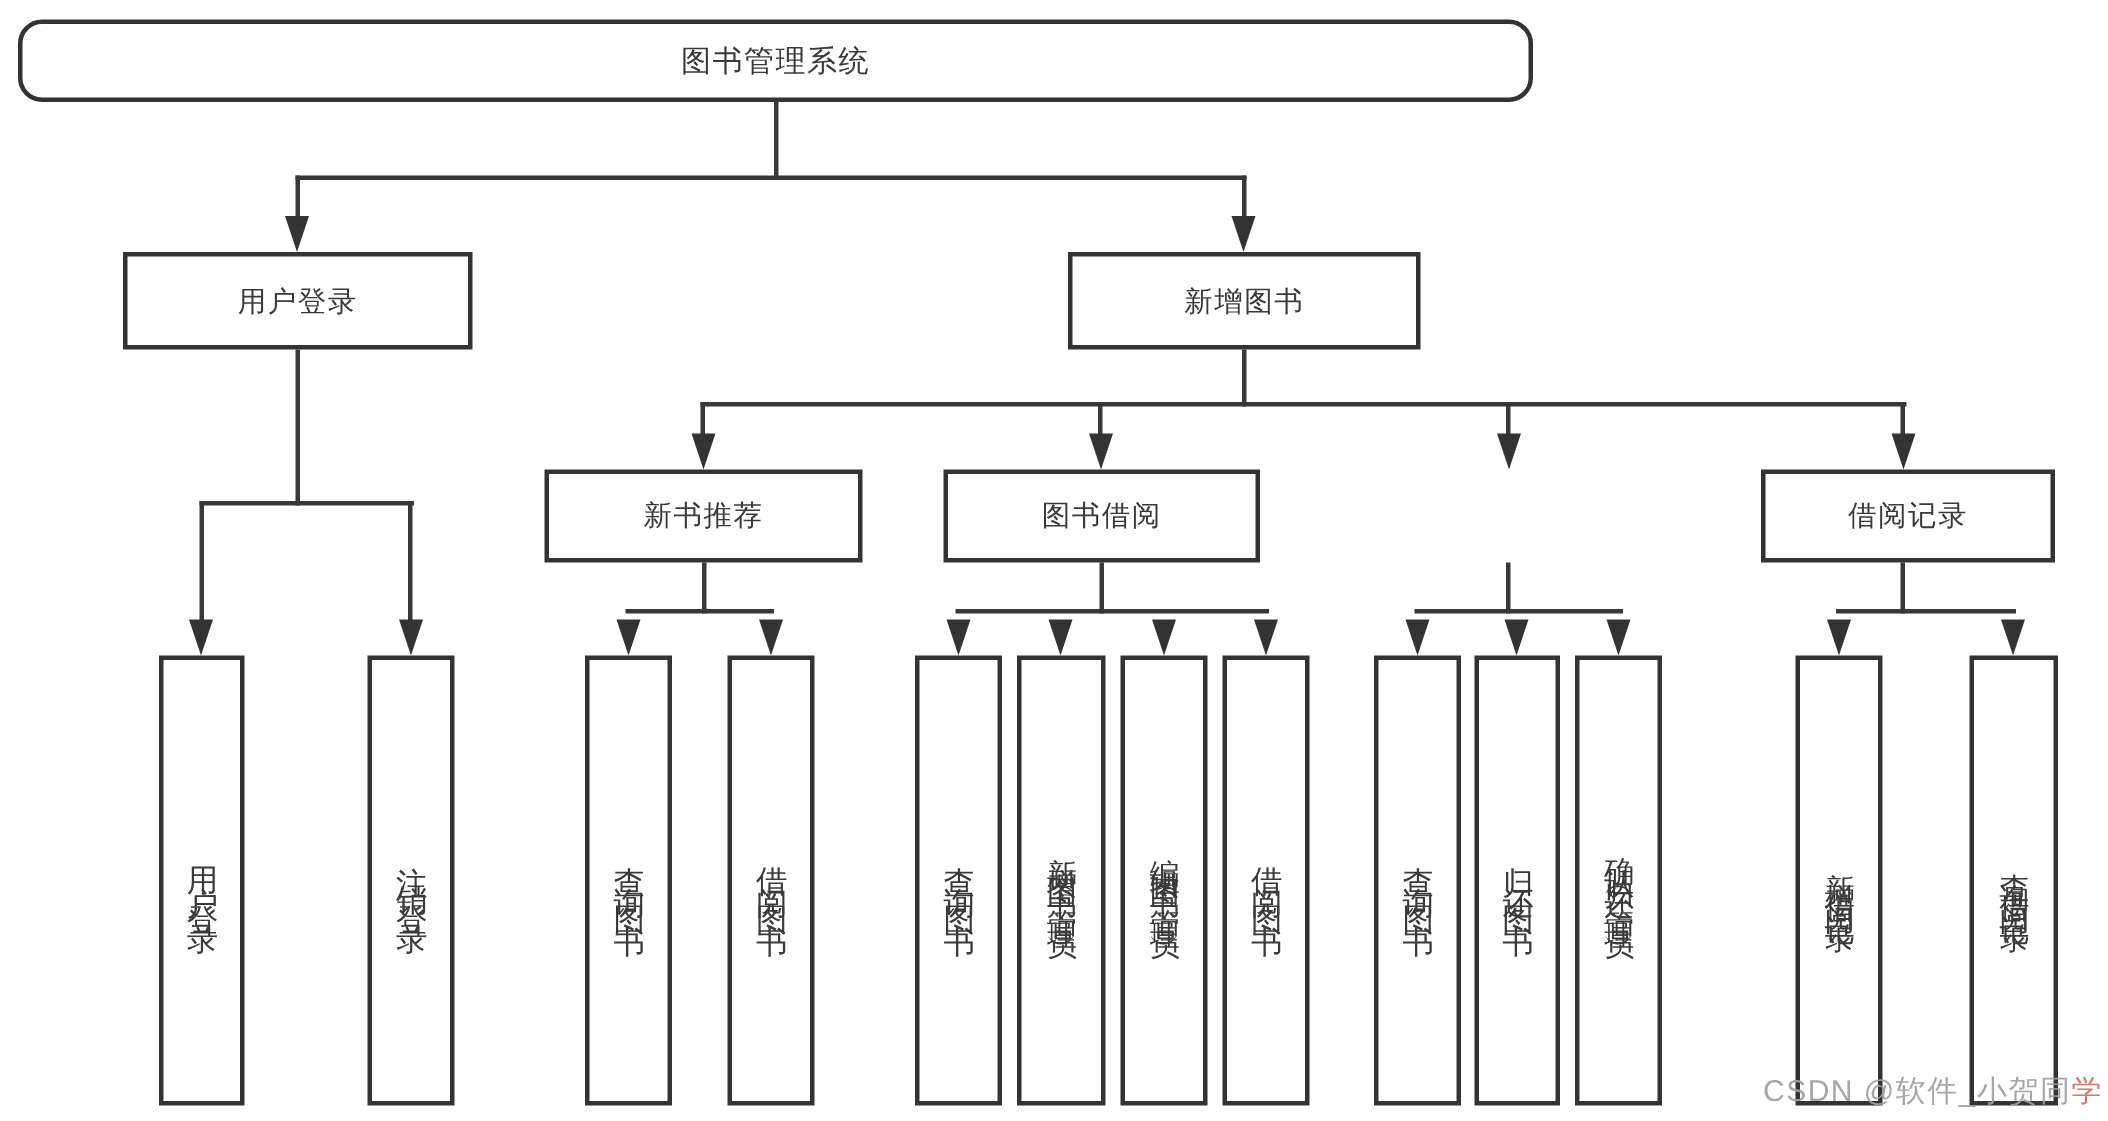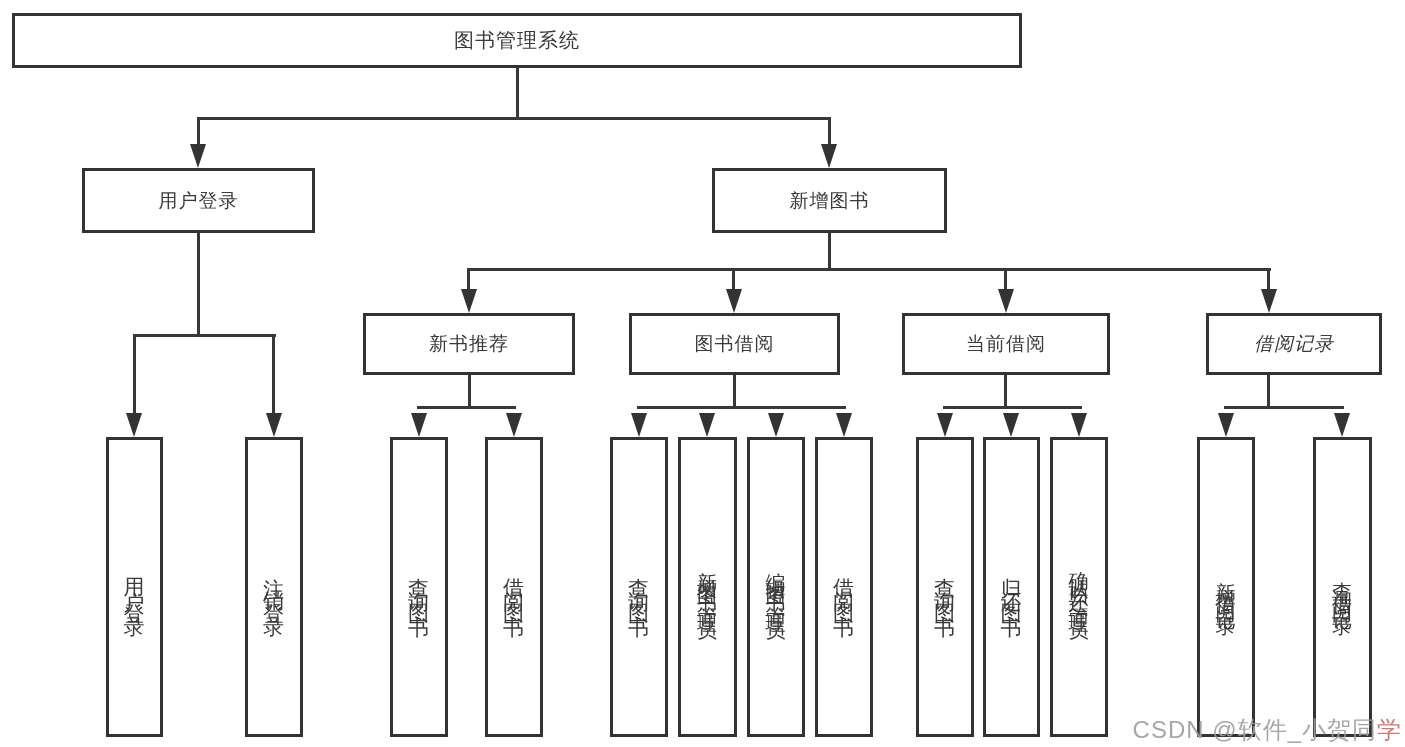--- a/index.html
+++ b/index.html
@@ -7,42 +7,42 @@
   body { font-family:"Liberation Sans","DejaVu Sans",sans-serif; position:relative; }
   #canvas { position:absolute; left:0; top:0; width:1405px; height:747px; background:#ffffff; }
 
   
   .node {
     position:absolute; background:#ffffff; border:3px solid #333333;
     display:flex; align-items:center; justify-content:center;
     color:#3a3a3a;
   }
   .hbox { font-size:19px; letter-spacing:1px; }
-  .root { font-size:20px; }
+  .root { font-size:20px;border-radius:16px; }
   .vbox { font-size:21px; }
   .vbox .vtext {
     writing-mode:vertical-rl; text-orientation:mixed;
     letter-spacing:13px; line-height:1;
   }
   .vbox.long { font-size:20px; }
   .vbox.long .vtext { letter-spacing:7px; }
 
   
   .hline { position:absolute; height:3px; background:#383838; }
   .vline { position:absolute; width:3px;  background:#383838; }
   .arrow {
     position:absolute; width:0; height:0;
     border-left:8px solid transparent; border-right:8px solid transparent;
     border-top:24px solid #333333;
   }
 
   
   .watermark {
     position:absolute; top:714px; right:3px; z-index:5;
-    font-size:24px; color:rgba(158,158,158,0.92); letter-spacing:1px;
+    font-size:20px; color:rgba(158,158,158,0.92); letter-spacing:1px;
     white-space:nowrap;
   }
   .watermark .wm-accent { color:rgba(201,117,107,0.95); }
 </style>
 </head>
 <body>
 
 <div id="canvas">
 
   <div class="node hbox root" style="left:12px; top:13px; width:1010px; height:55px;">
@@ -80,24 +80,21 @@
   <div class="arrow" style="left:726px; top:289px;"></div>
   <div class="arrow" style="left:998px; top:289px;"></div>
   <div class="arrow" style="left:1261px; top:289px;"></div>
 
   <div class="node hbox" style="left:629px; top:313px; width:211px; height:62px;">
     <span>图书借阅</span>
   </div>
   <div class="node hbox" style="left:363px; top:313px; width:212px; height:62px;">
     <span>新书推荐</span>
   </div>
-  <div class="node hbox" style="left:902px; top:313px; width:208px; height:62px;">
-    <span>当前借阅</span>
-  </div>
-  <div class="node hbox" style="left:1206px; top:313px; width:176px; height:62px;font-style:italic;">
+  <div class="node hbox" style="left:1174px; top:313px; width:196px; height:62px;">
     <span>借阅记录</span>
   </div>
 
   <div class="vline" style="left:468px; top:375px; height:34px;"></div>
   <div class="hline" style="left:417px; top:406px; width:99px;"></div>
   <div class="arrow" style="left:411px; top:413px;"></div>
   <div class="arrow" style="left:506px; top:413px;"></div>
 
   <div class="vline" style="left:733px; top:375px; height:34px;"></div>
   <div class="hline" style="left:637px; top:406px; width:209px;"></div>

